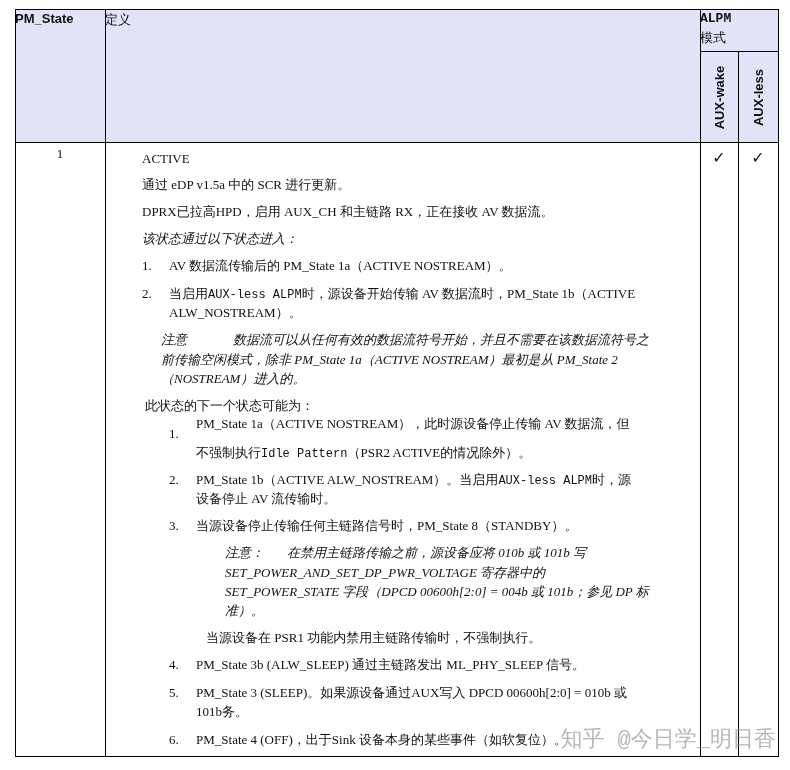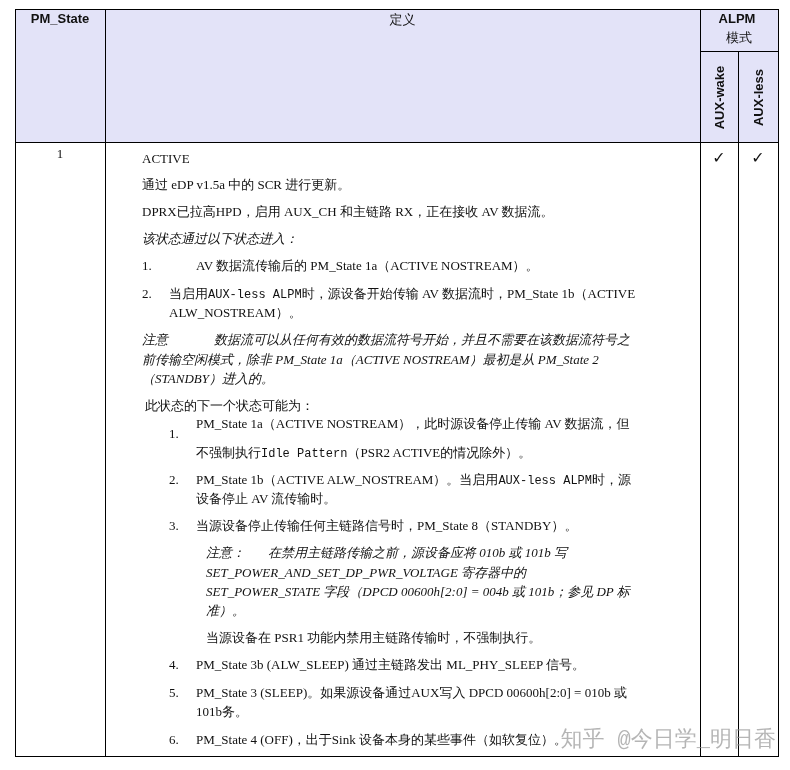--- a/index.html
+++ b/index.html
@@ -1,27 +1,27 @@
 <!DOCTYPE html>
 <html><head>
   <meta charset="utf-8">
   <style>
     html, body { margin: 0; padding: 0; background: #ffffff; }
     body { width: 790px; height: 770px; position: relative; overflow: hidden;
            font-family: "Liberation Serif", "DejaVu Serif", serif; color: #111; }
     .hdr { position: absolute; background: #e3e3f8; box-sizing: border-box; }
     .line { position: absolute; background: #000; }
     .sans { font-family: "Liberation Sans", "DejaVu Sans", sans-serif; font-weight: bold; }
-    .h-text { position: absolute; font-size: 13px; text-align: center; }
+    .h-text { position: absolute; font-size: 13px; text-align: left; }
     .rot { position: absolute; font-size: 13px; transform: rotate(-90deg); transform-origin: center; white-space: nowrap; }
     .state-num { position: absolute; left: 15px; width: 90px; top: 146px; text-align: center; font-size: 13px; }
     .check { position: absolute; top: 148px; font-size: 16px; width: 38px; text-align: center; }
     .body-text { position: absolute; font-size: 13px; line-height: 18px; }
     .p { position: absolute; white-space: nowrap; }
-    .it { font-style: italic; }
+    .it { font-style: italic; margin-left: 19px; }
     .mono { font-family: "Liberation Mono", "DejaVu Sans Mono", monospace; font-size: 12px; }
     .watermark { position: absolute; right: 14px; top: 724px; font-family: Liberation Mono, monospace;
                  font-size: 22px; color: rgba(150,150,150,0.7); white-space: nowrap; }
   </style>
 </head>
 <body>
 
 <div class="hdr" style="left:15px;top:9px;width:90px;height:133px;"></div>
 <div class="hdr" style="left:105px;top:9px;width:595px;height:133px;"></div>
 <div class="hdr" style="left:700px;top:9px;width:78px;height:133px;"></div>
@@ -31,48 +31,48 @@
 <div class="line" style="left:15px;top:756px;width:764px;height:1px;"></div>
 <div class="line" style="left:15px;top:9px;width:1px;height:748px;"></div>
 <div class="line" style="left:105px;top:9px;width:1px;height:748px;"></div>
 <div class="line" style="left:700px;top:9px;width:1px;height:748px;"></div>
 <div class="line" style="left:738px;top:51px;width:1px;height:706px;"></div>
 <div class="line" style="left:778px;top:9px;width:1px;height:748px;"></div>
 <div class="line" style="left:700px;top:51px;width:79px;height:1px;"></div>
 
 <div class="h-text sans" style="left:15px;width:90px;top:11px;">PM_State</div>
 <div class="h-text sans" style="left:105px;width:595px;top:11px;font-weight:normal;font-family:'DejaVu Sans',sans-serif;">定义</div>
-<div class="h-text sans" style="left:700px;width:74px;top:11px;">ALPM</div>
+<div class="h-text sans" style="left:700px;width:74px;top:11px;font-family:Liberation Mono, monospace;">ALPM</div>
 <div class="h-text sans" style="left:700px;width:78px;top:29px;font-weight:normal;font-family:'DejaVu Sans',sans-serif;">模式</div>
 <div class="rot sans" style="left:680px;top:90px;width:78px;text-align:center;">AUX-wake</div>
 <div class="rot sans" style="left:719px;top:90px;width:78px;text-align:center;">AUX-less</div>
 
 <div class="state-num">1</div>
 <div class="check" style="left:700px;">✓</div>
 <div class="check" style="left:739px;">✓</div>
 
 <div class="body-text" style="left:0;top:0;">
   <div class="p" style="left:142px;top:150px;">ACTIVE</div>
   <div class="p" style="left:142px;top:176px;">通过 eDP v1.5a 中的 SCR 进行更新。</div>
   <div class="p" style="left:142px;top:203px;">DPRX已拉高HPD，启用 AUX_CH 和主链路 RX，正在接收 AV 数据流。</div>
   <div class="p" style="left:142px;top:230px;font-style:italic;">该状态通过以下状态进入：</div>
 
   <div class="p" style="left:142px;top:257px;">1.</div>
-  <div class="p" style="left:169px;top:257px;margin-left:27px;">AV 数据流传输后的 PM_State 1a（ACTIVE NOSTREAM）。</div>
+  <div class="p" style="left:169px;top:257px;">AV 数据流传输后的 PM_State 1a（ACTIVE NOSTREAM）。</div>
 
   <div class="p" style="left:142px;top:285px;">2.</div>
   <div class="p" style="left:169px;top:285px;">
     <span>当启用</span><span class="mono">AUX-less ALPM</span><span>时，源设备开始传输 AV 数据流时，PM_State 1b（ACTIVE</span>
   </div>
   <div class="p" style="left:169px;top:304px;">ALW_NOSTREAM）。</div>
 
   <div class="p it" style="left:142px;top:331px;">注意</div>
   <div class="p it" style="left:214px;top:331px;">数据流可以从任何有效的数据流符号开始，并且不需要在该数据流符号之</div>
   <div class="p it" style="left:142px;top:351px;">前传输空闲模式，除非 PM_State 1a（ACTIVE NOSTREAM）最初是从 PM_State 2</div>
-  <div class="p it" style="left:142px;top:370px;">（STANDBY）进入的。</div>
+  <div class="p it" style="left:142px;top:370px;">（NOSTREAM）进入的。</div>
 
   <div class="p" style="left:145px;top:397px;">此状态的下一个状态可能为：</div>
 
   <div class="p" style="left:169px;top:425px;">1.</div>
   <div class="p" style="left:196px;top:415px;">PM_State 1a（ACTIVE NOSTREAM），此时源设备停止传输 AV 数据流，但</div>
   <div class="p" style="left:196px;top:444px;">
     <span>不强制执行</span><span class="mono">Idle Pattern</span><span>（PSR2 ACTIVE的情况除外）。</span>
   </div>
 
   <div class="p" style="left:169px;top:471px;">2.</div>

